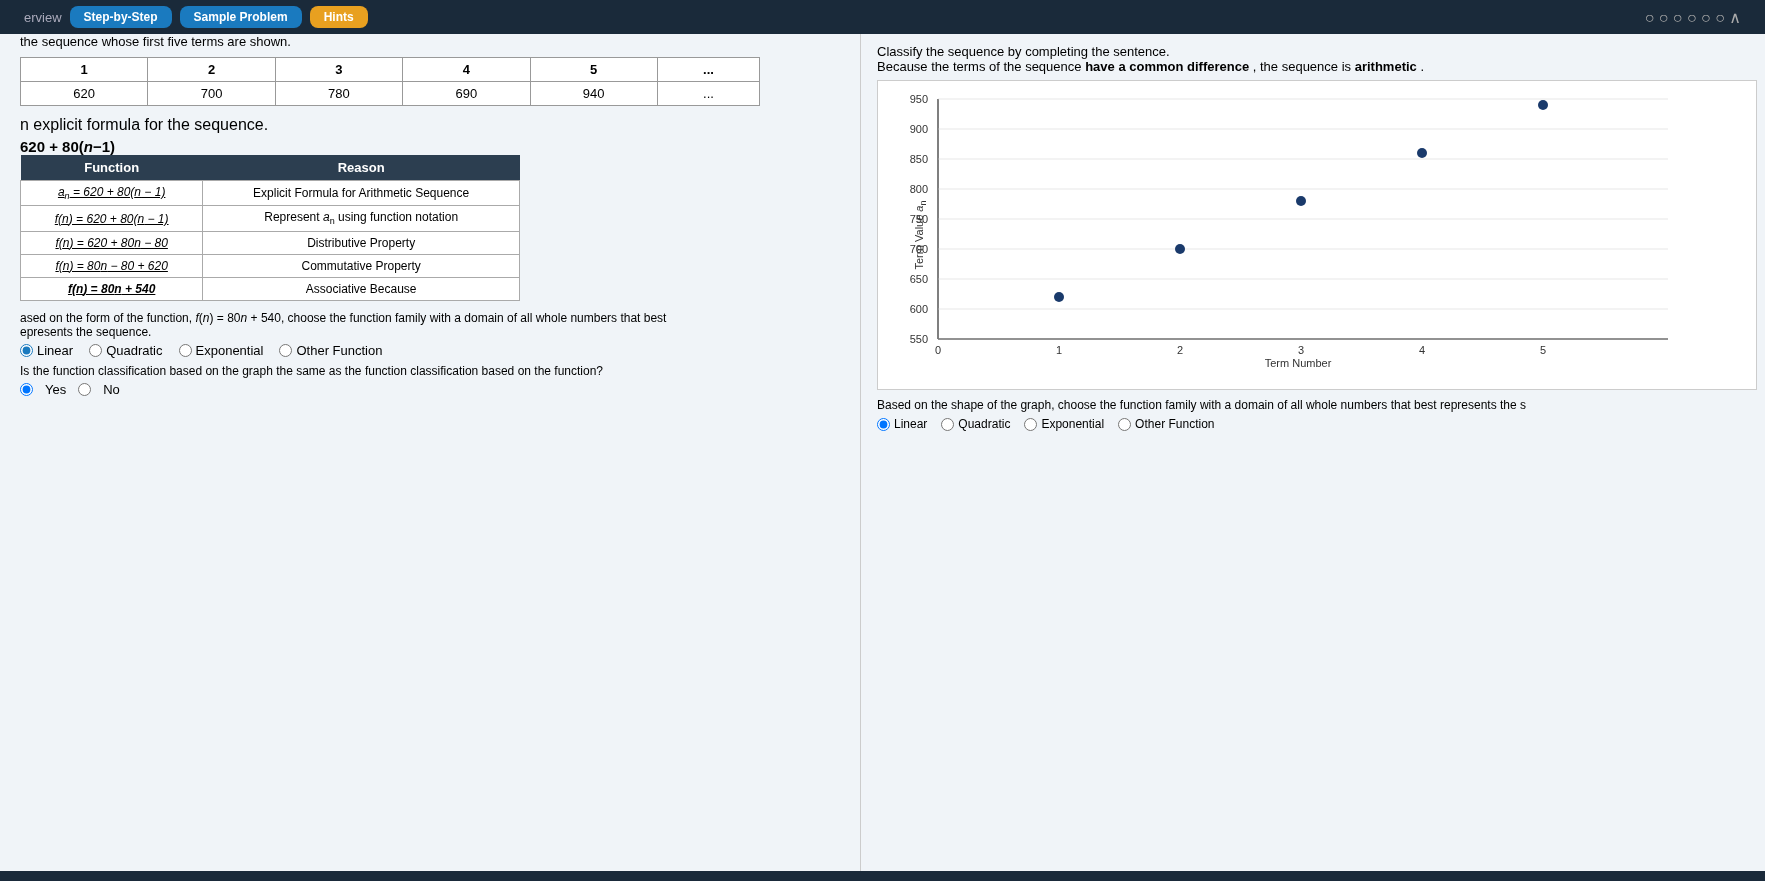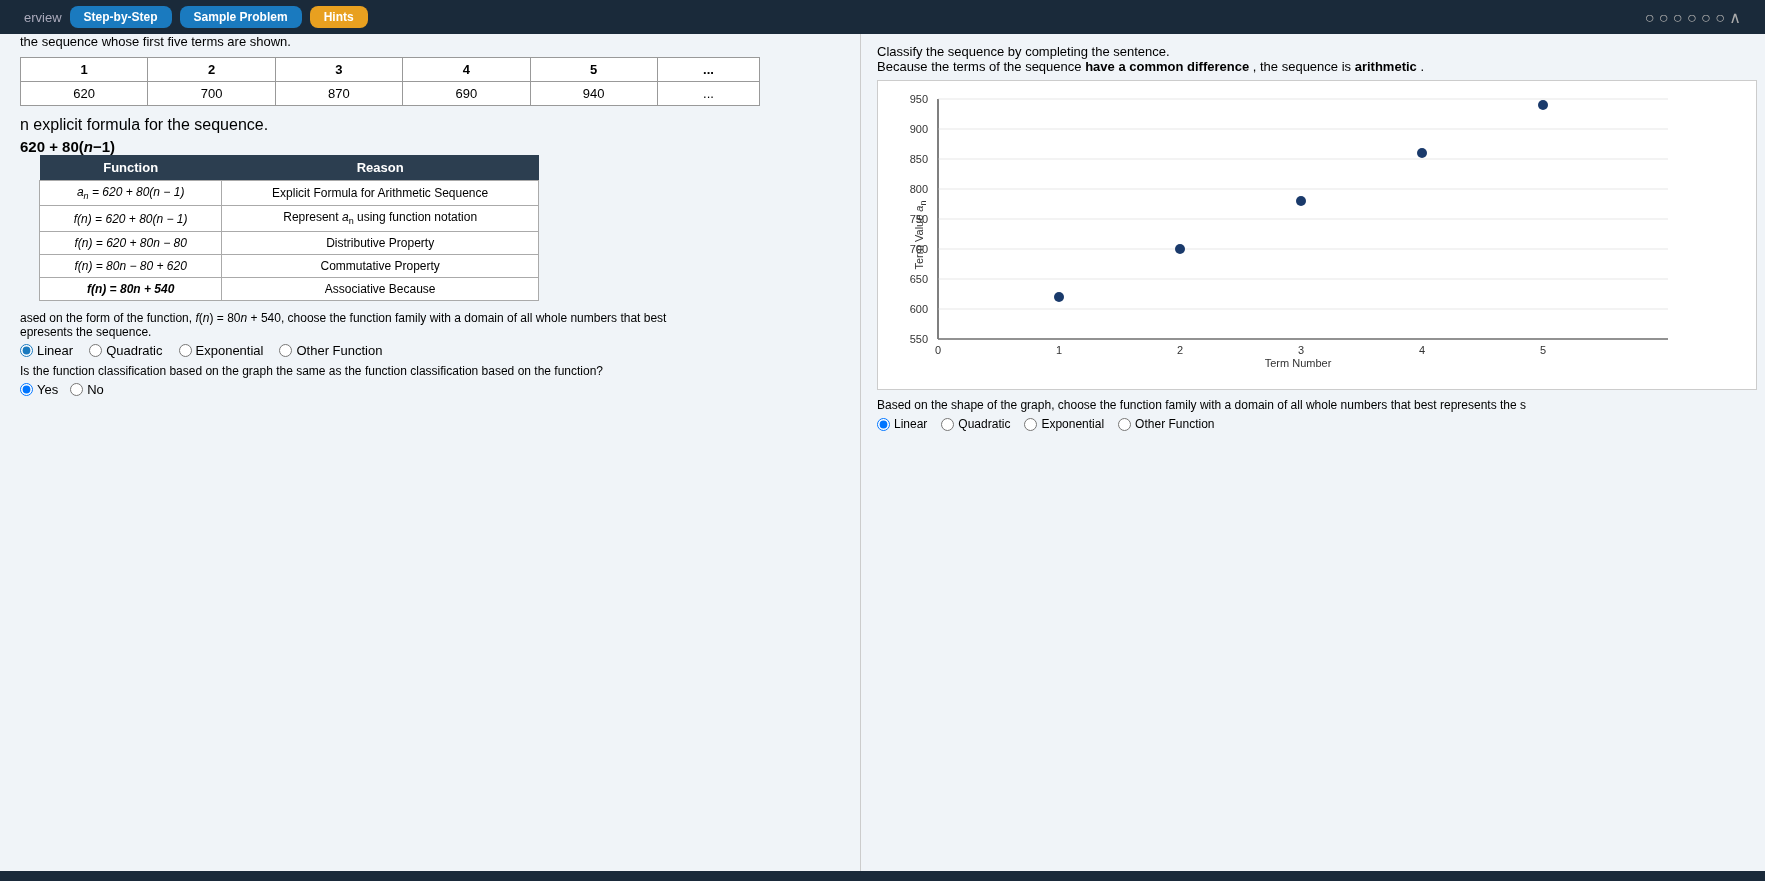--- a/index.html
+++ b/index.html
@@ -73,38 +73,38 @@
     }
     .formula-display {
       font-size: 15px;
       font-weight: bold;
       margin-bottom: 0;
     }
     .function-table {
       border-collapse: collapse;
       width: 500px;
       margin-bottom: 10px;
-      margin-left: 19px;
     }
     .function-table th {
       background: #2c3e50;
       color: white;
       padding: 5px 16px;
       text-align: center;
       font-size: 13px;
     }
     .function-table td {
       border: 1px solid #aaa;
       padding: 4px 12px;
       font-size: 12px;
       background: white;
     }
     .function-table td:first-child {
       text-align: center;
       font-style: italic;
+      text-decoration: underline;
     }
     .function-table td:last-child {
       text-align: center;
     }
     .choose-text {
       font-size: 12px;
       margin: 8px 0 4px 0;
       max-width: 700px;
     }
     .radio-group {
@@ -131,21 +131,21 @@
     .yes-no-group {
       display: flex;
       align-items: center;
       gap: 12px;
       font-size: 13px;
       margin-top: 2px;
     }
     .yes-no-group label {
       display: flex;
       align-items: center;
-      gap: 4px;
+      gap: 12px;
       cursor: pointer;
     }
     
     .classify-text {
       font-size: 13px;
       margin-bottom: 6px;
     }
     .classify-text strong {
       font-weight: bold;
     }
@@ -212,21 +212,21 @@
         <td class="header-cell">1</td>
         <td class="header-cell">2</td>
         <td class="header-cell">3</td>
         <td class="header-cell">4</td>
         <td class="header-cell">5</td>
         <td class="header-cell">...</td>
       </tr>
       <tr>
         <td>620</td>
         <td>700</td>
-        <td>870</td>
+        <td>780</td>
         <td>690</td>
         <td>940</td>
         <td>...</td>
       </tr>
     </tbody>
       </table>
 
     <div class="formula-title">n explicit formula for the sequence.</div>
     <div class="formula-display">620 + 80(<i>n</i>−1)</div>
 

